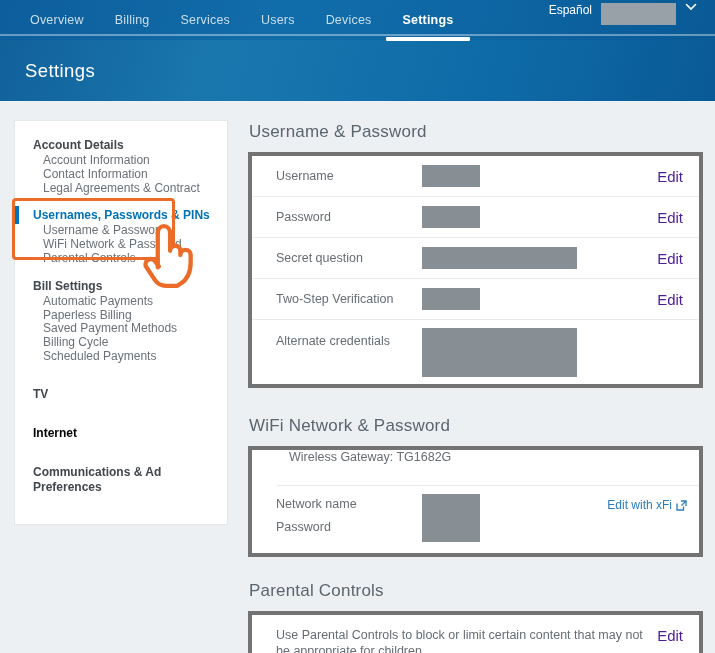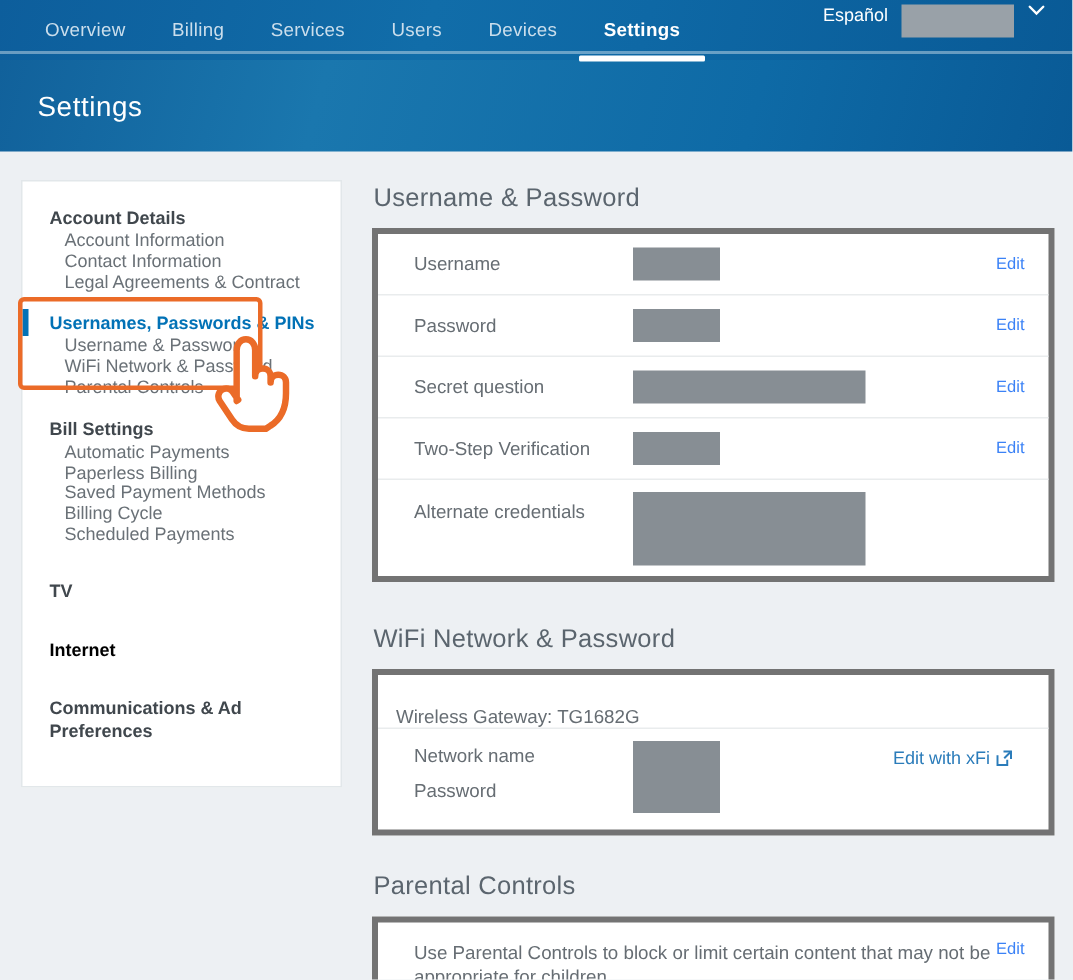--- a/index.html
+++ b/index.html
@@ -103,32 +103,32 @@
     display:flex; align-items:center; padding:0 16px 0 24px;
   }
   .row:last-child { border-bottom:none; }
   .row-label { font-size:12.5px; color:#666D73; }
   .redact { position:absolute; left:170px; background:#878E94; top:50%; transform:translateY(-50%); }
   .redact.small { width:58px; height:22px; }
   .redact.wide  { width:155px; height:22px; }
   .row.tall { height:64px; align-items:flex-start; padding-top:14px; }
   .row.tall .redact { top:8px; transform:none; width:155px; height:49px; }
   .edit-link {
-    margin-left:auto; font-size:11px; color:#3b82f6; text-decoration:none; cursor:pointer;
-  }
-
-  
-  .gw-row { height:36px; display:flex; align-items:flex-end; padding-left:12px;
-    border-bottom:1px solid #E9ECED; font-size:12.5px; color:#666D73; }
+    margin-left:auto; font-size:15px; color:#4c1d95; text-decoration:none; cursor:pointer;
+  }
+
+  
+  .gw-row { height:36px; display:flex; align-items:flex-start; padding-left:12px;
+    border-bottom:1px solid #E9ECED; font-size:12.5px; color:#666D73;margin-left:25px; }
   .wifi-row { position:relative; height:67px; padding:12px 16px 0 24px; }
   .wifi-label { font-size:12.5px; color:#666D73; line-height:13px; }
   .wifi-label + .wifi-label { margin-top:10px; }
   .wifi-redact { position:absolute; left:170px; top:8px; width:58px; height:48px; background:#878E94; }
   .wifi-edit {
-    position:absolute; right:24px; top:12px; font-size:12px; color:#2B7CBA;
+    position:absolute; right:12px; top:12px; font-size:12px; color:#2B7CBA;
     text-decoration:none; display:flex; align-items:center; gap:4px; cursor:pointer;
   }
 
   
   .parental-card { display:flex; padding:12px 16px 12px 24px; min-height:52px; }
   .parental-text { font-size:12.5px; color:#666D73; line-height:16px; width:400px; }
 </style>
 </head>
 <body>
 

